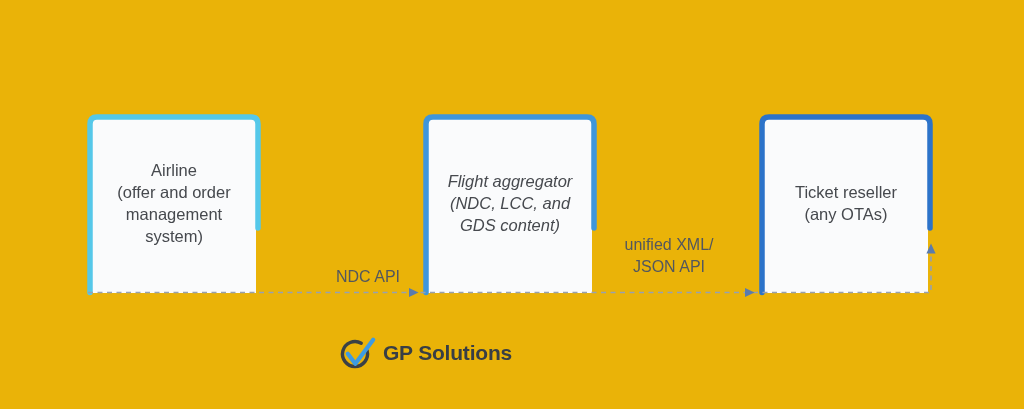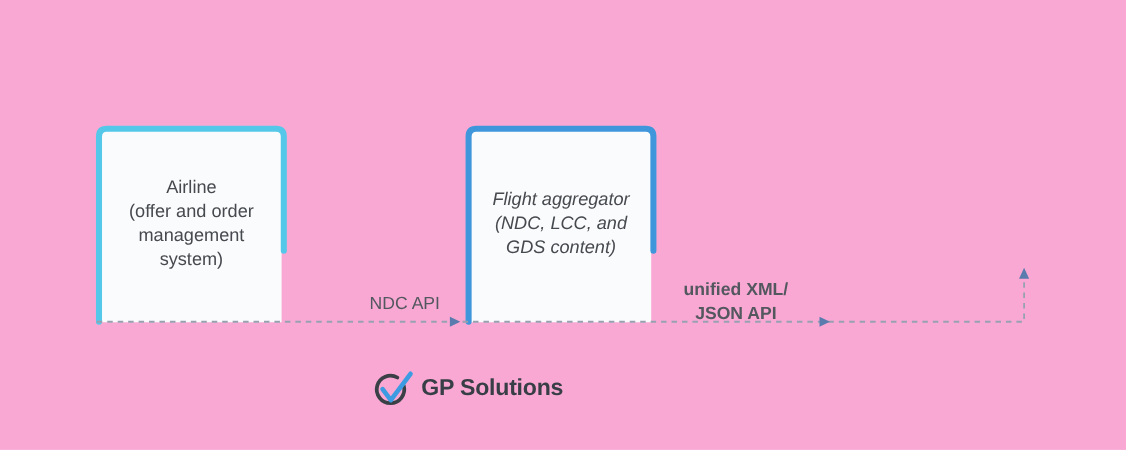--- a/index.html
+++ b/index.html
@@ -55,42 +55,42 @@
   }
   .conn-label {
     position: absolute;
     text-align: center;
     white-space: pre-line;
     font-size: 16px;
     line-height: 22px;
     color: #53575E;
   }
   .conn-label-ndc     { left: 272px; top: 266px; width: 128px; text-align: right; }
-  .conn-label-unified { left: 599px; top: 253px; width: 140px; font-weight: bold; }
+  .conn-label-unified { left: 599px; top: 234px; width: 140px; }
   .logo {
     position: absolute;
     left: 0; top: 336px;
     width: 852px;
     display: flex;
     align-items: center;
     justify-content: center;
     gap: 7px;
   }
   .logo-mark { display: block; overflow: visible; }
   .logo-text {
     font-size: 21px;
     font-weight: 700;
     color: #383E45;
     letter-spacing: -0.2px;
   }
 </style>
 </head>
 <body>
 
-<div class="canvas" style="background: #f9a8d4;">
+<div class="canvas" style="background: #eab308;">
 
   <div class="node node-airline">
     <div class="node-fill" style="background: rgb(250, 251, 252);"></div>
     <svg class="node-border-svg" viewBox="0 0 174 184">
       <path d="M 3 178.5 L 3 10 Q 3 3 10 3 L 164 3 Q 171 3 171 10 L 171 114" fill="none" stroke-width="5.5" stroke-linecap="round" stroke-linejoin="round" stroke="#55C8E9"></path>
     </svg>
     <div class="node-label">Airline
 (offer and order
 management
 system)</div>
@@ -99,20 +99,28 @@
   <div class="node node-aggregator">
     <div class="node-fill" style="background: rgb(250, 251, 252);"></div>
     <svg class="node-border-svg" viewBox="0 0 174 184">
       <path d="M 3 178.5 L 3 10 Q 3 3 10 3 L 164 3 Q 171 3 171 10 L 171 114" fill="none" stroke-width="5.5" stroke-linecap="round" stroke-linejoin="round" stroke="#3F96DB"></path>
     </svg>
     <div class="node-label">Flight aggregator
 (NDC, LCC, and
 GDS content)</div>
   </div>
 
+  <div class="node node-reseller">
+    <div class="node-fill" style="background: rgb(250, 251, 252);"></div>
+    <svg class="node-border-svg" viewBox="0 0 174 184">
+      <path d="M 3 178.5 L 3 10 Q 3 3 10 3 L 164 3 Q 171 3 171 10 L 171 114" fill="none" stroke-width="5.5" stroke-linecap="round" stroke-linejoin="round" stroke="#2C73C9"></path>
+    </svg>
+    <div class="node-label">Ticket reseller
+(any OTAs)</div>
+  </div>
 
   <svg class="connector-svg" viewBox="0 0 1024 409">
     <path d="M 88 292.5 H 931 V 251" fill="none" stroke-width="1.6" stroke-dasharray="5 4.5" stroke="#97A1B1"></path>
     <path d="M 418.5 292.5 L 409 288 L 409 297 Z" fill="#5A7BAD"></path>
     <path d="M 754.5 292.5 L 745 288 L 745 297 Z" fill="#5A7BAD"></path>
     <path d="M 931 243.5 L 926.4 253.5 L 935.6 253.5 Z" fill="#5A7BAD"></path>
   </svg>
 
   <div class="conn-label conn-label-ndc">NDC API</div>
   <div class="conn-label conn-label-unified">unified XML/

